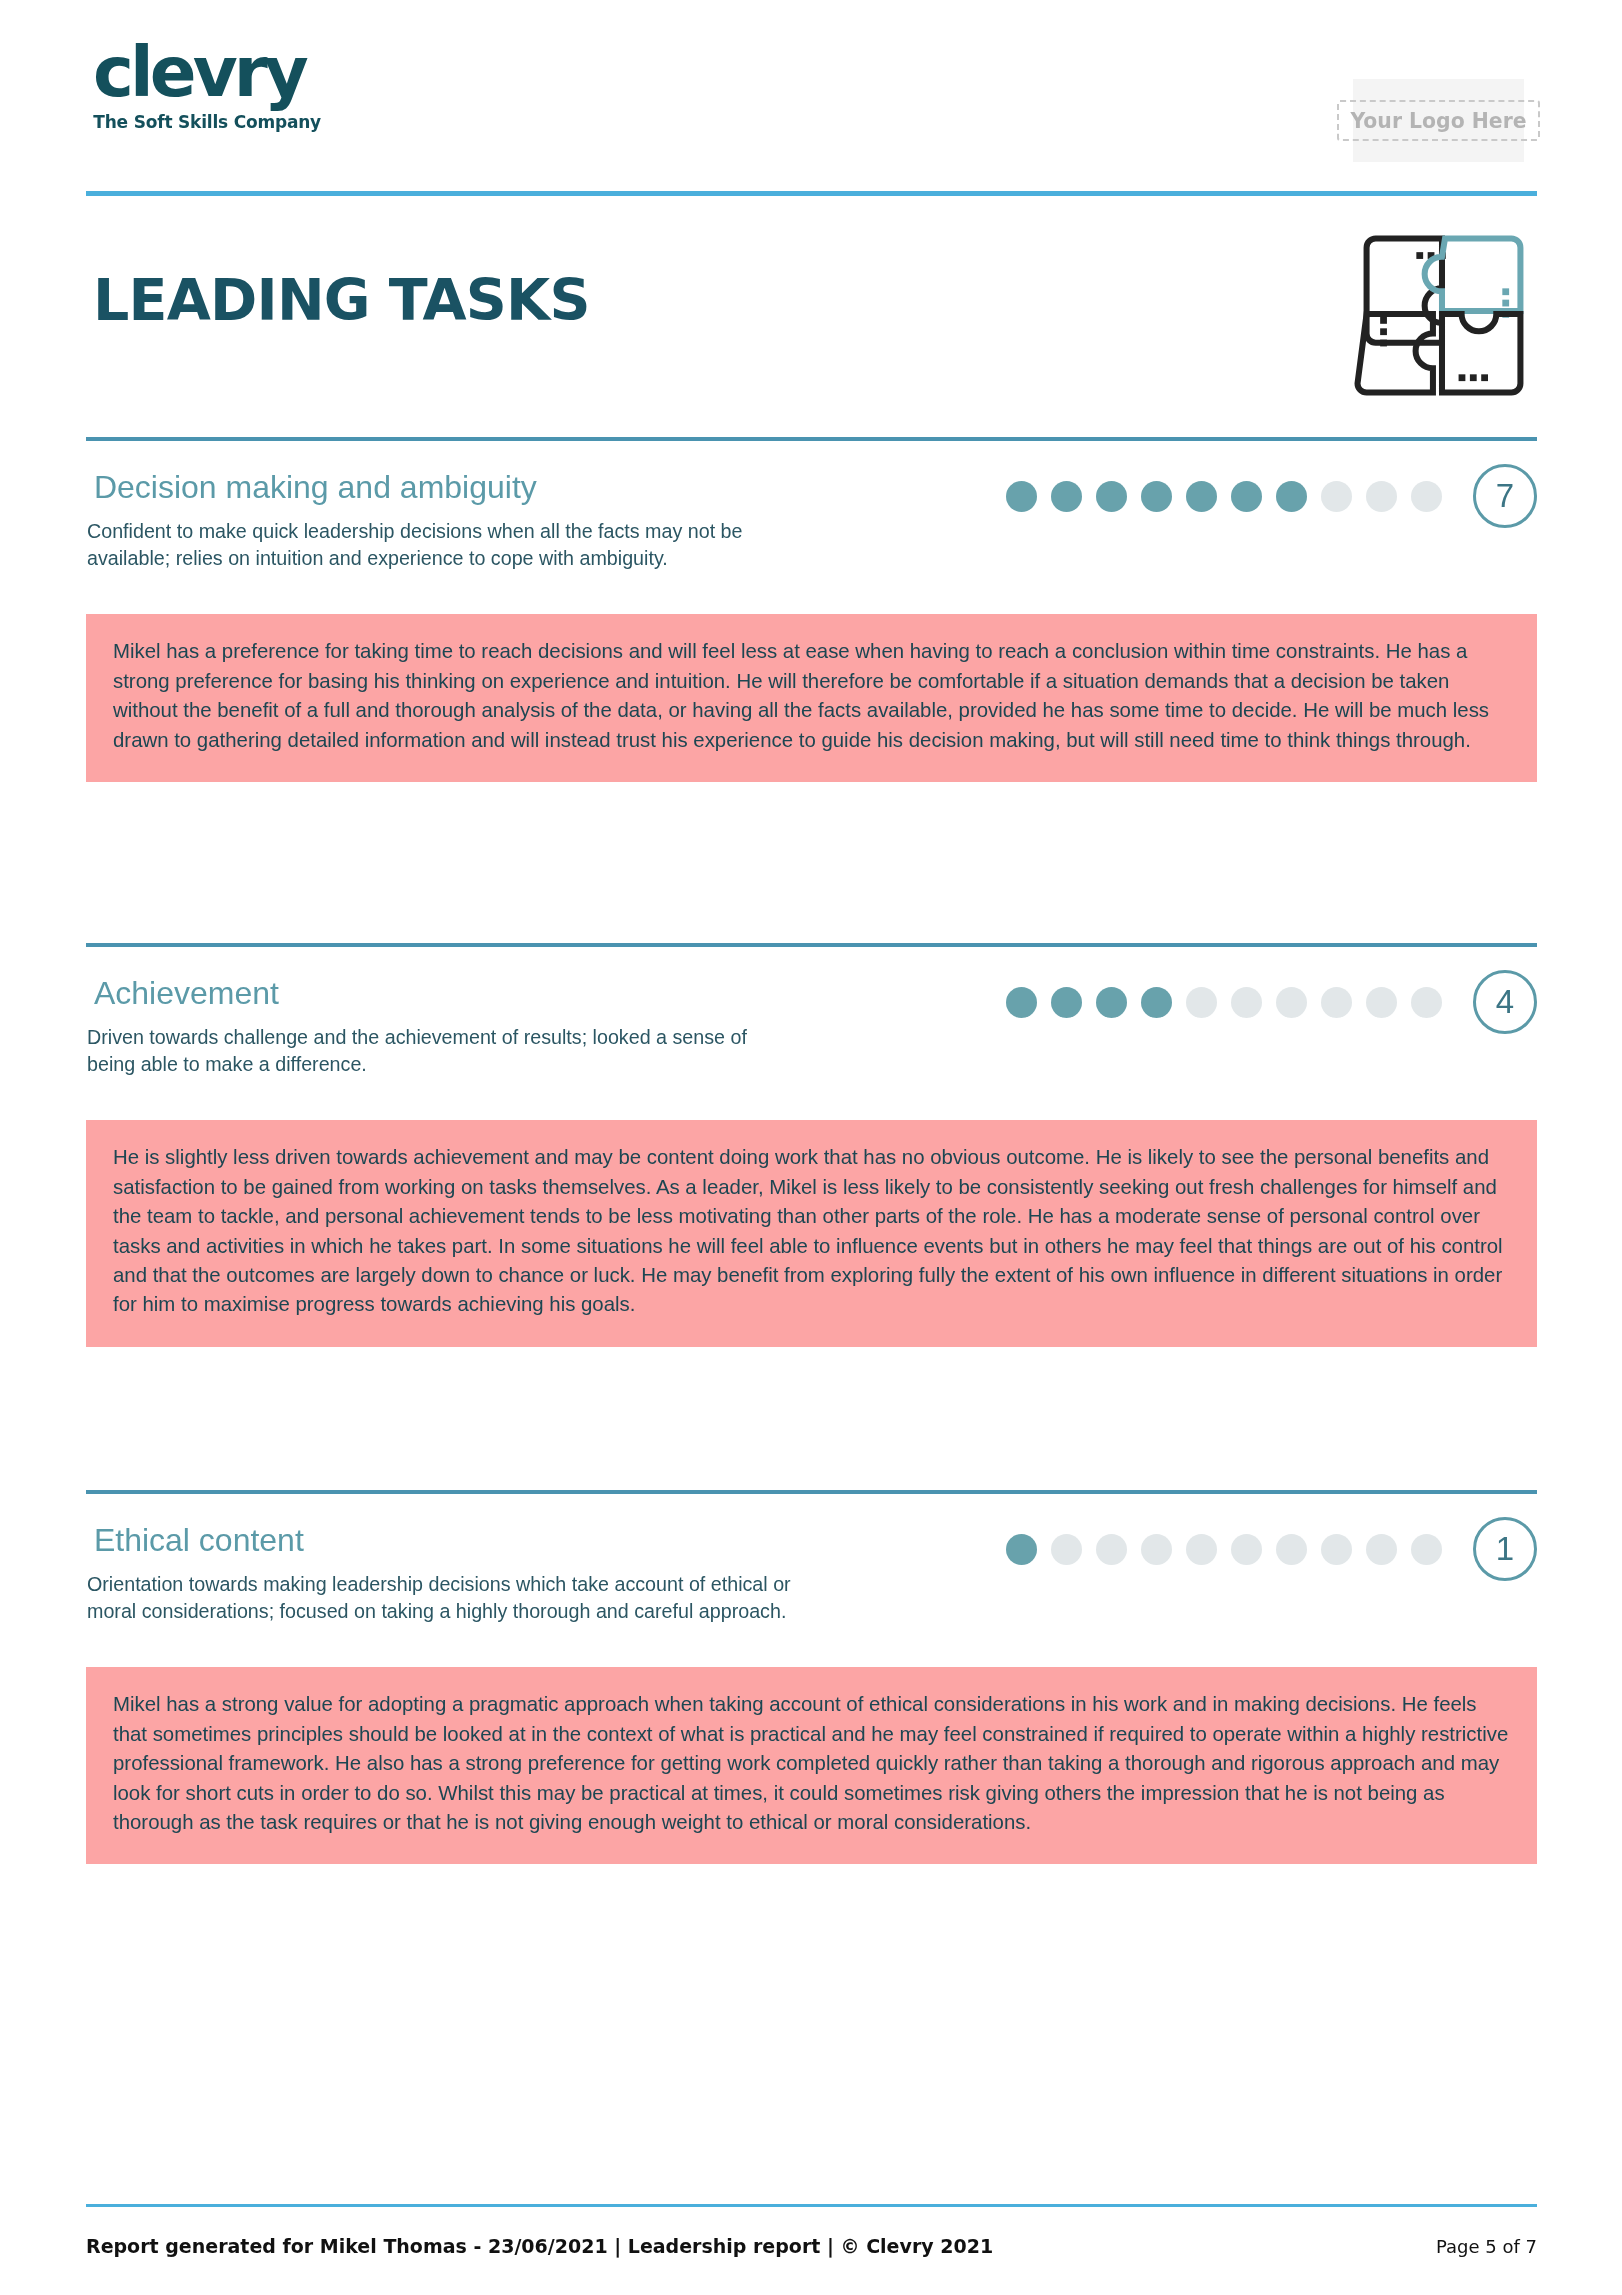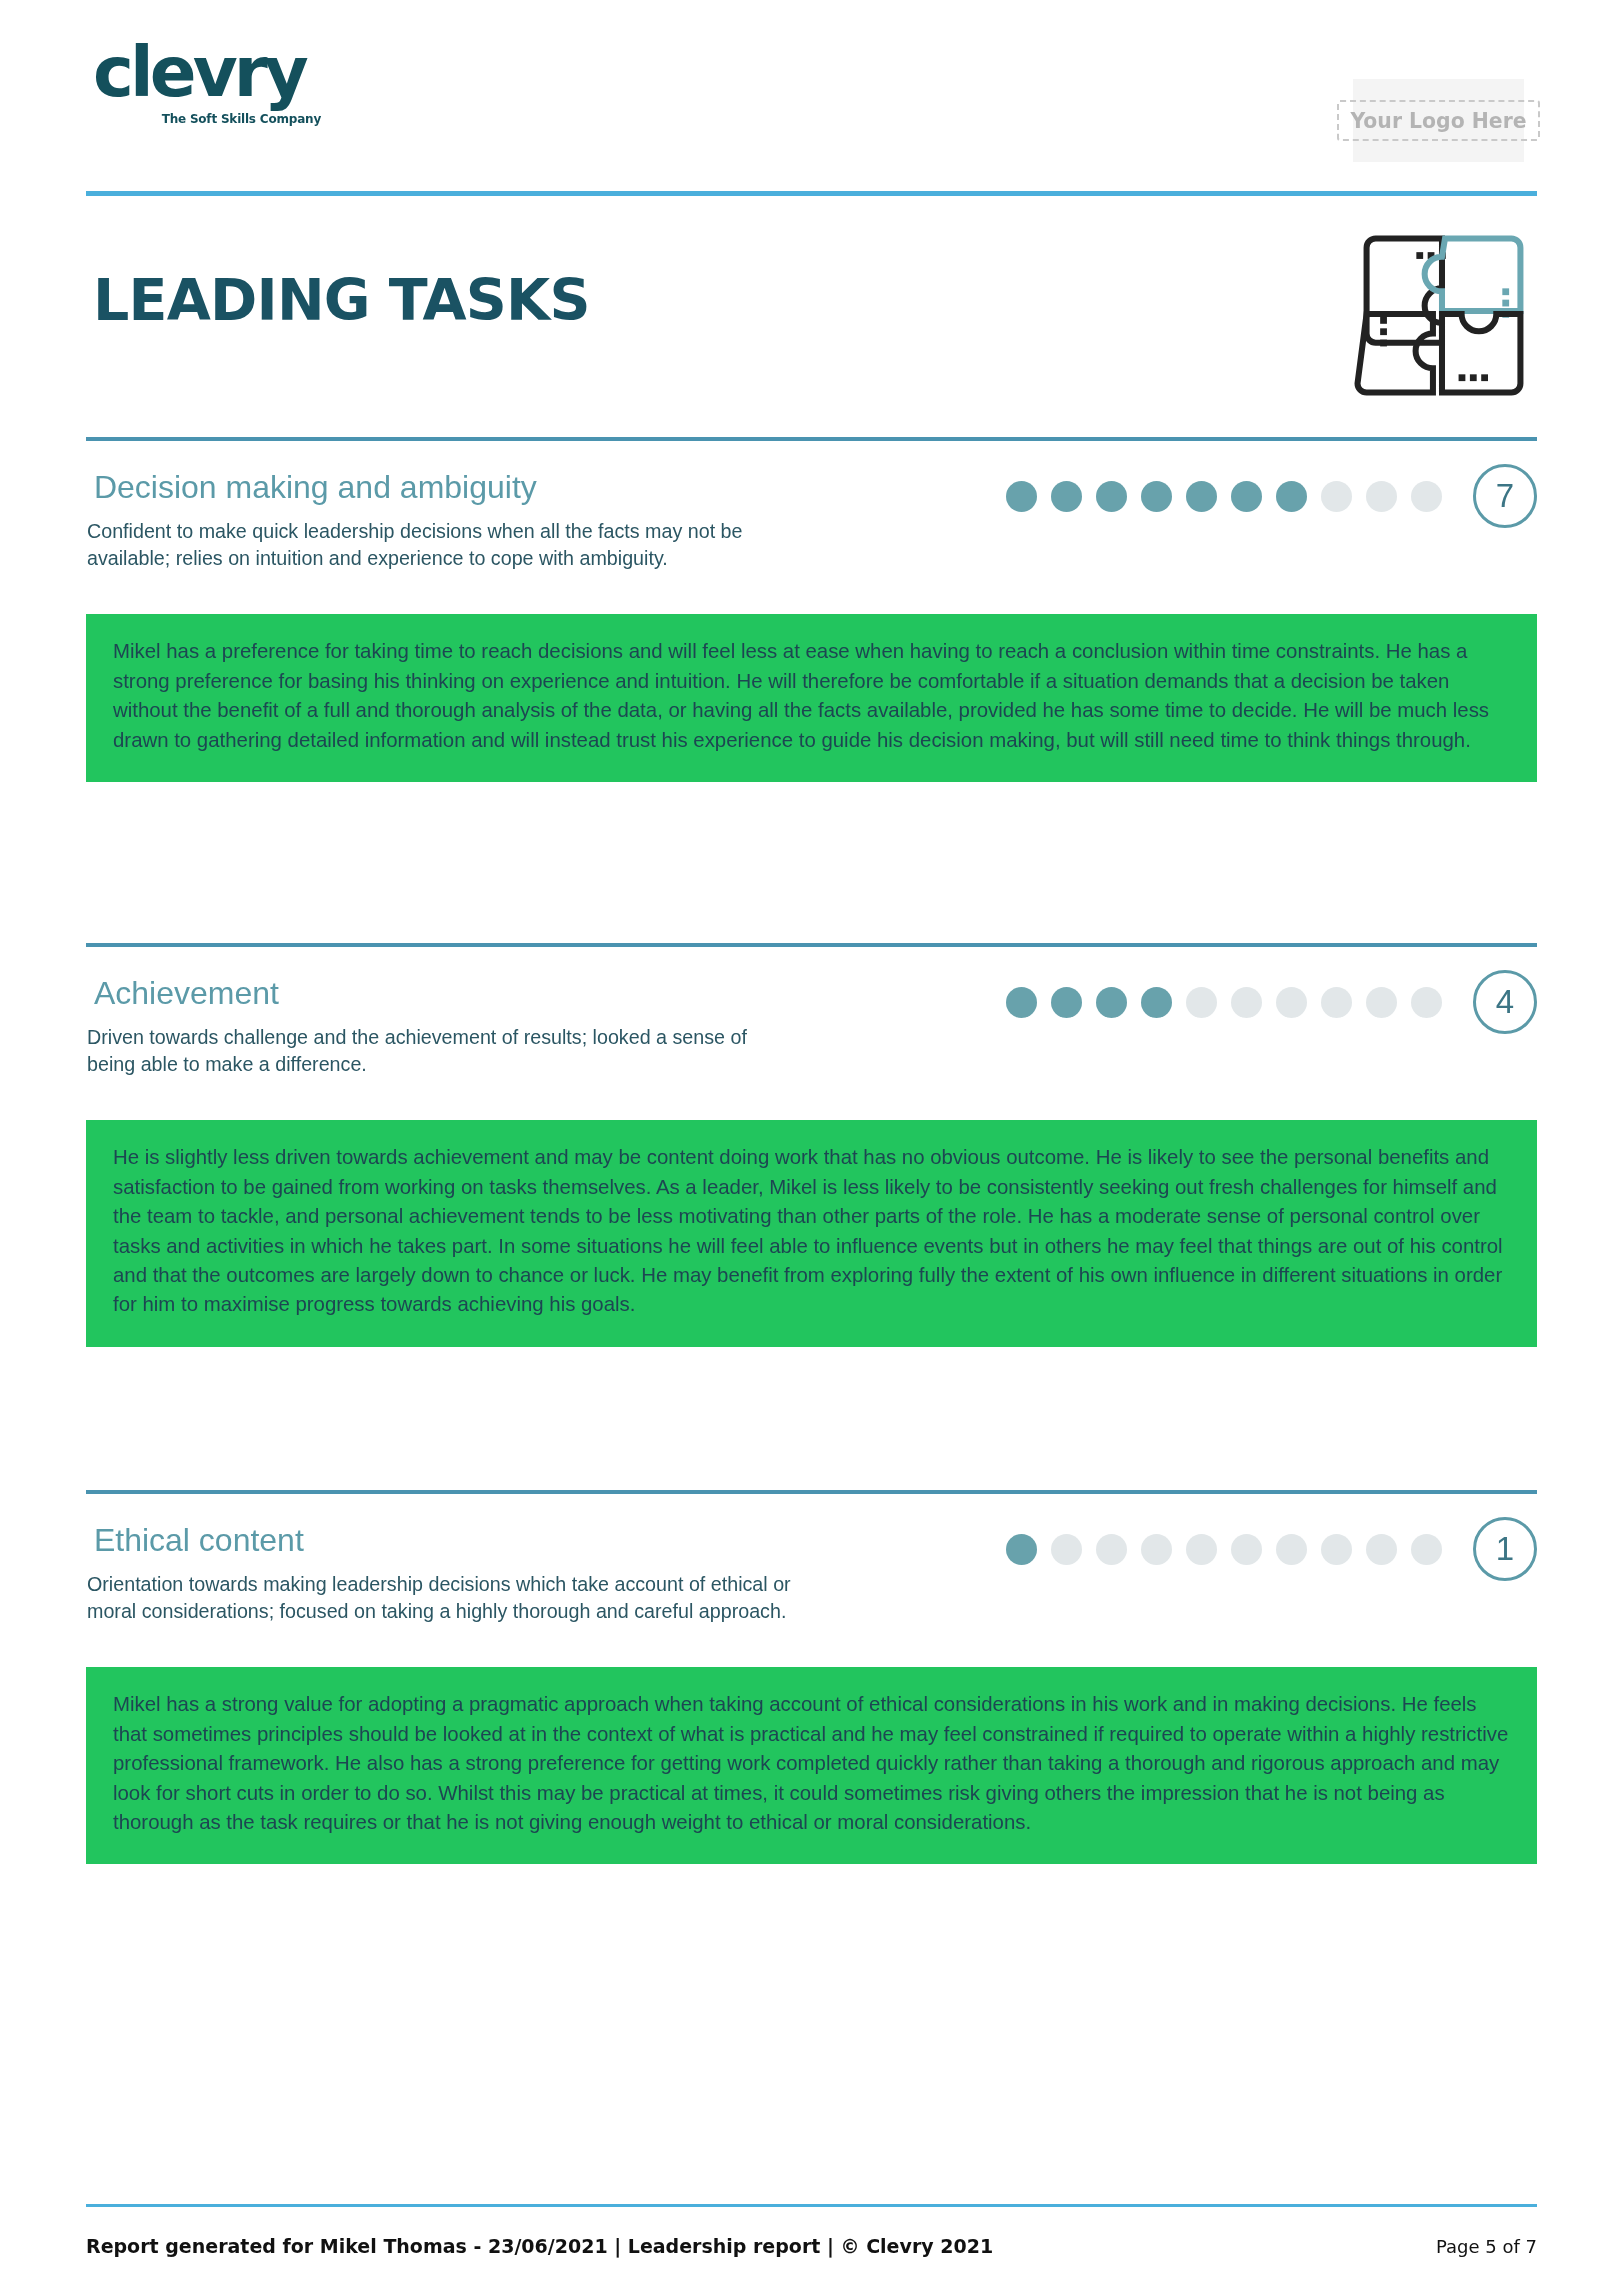--- a/index.html
+++ b/index.html
@@ -41,21 +41,21 @@
     font-weight: bold;
     font-size: 69px;
     letter-spacing: -3.9px;
     color: #14505c;
     line-height: 1;
     margin: 0;
   }
   .logo-tag {
     font-family: "DejaVu Sans", sans-serif;
     font-weight: bold;
-    font-size: 12px;
+    font-size: 17px;
     color: #14505c;
     letter-spacing: -0.2px;
     margin-top: 4.7px;
     text-align: right;
     width: 228px;
   }
 
   .logo-placeholder {
     position: absolute;
     right: 99px;
@@ -178,21 +178,21 @@
     align-items: center;
     justify-content: center;
     font-size: 33px;
     color: #3c7585;
     font-weight: normal;
     box-sizing: border-box;
   }
 
   .narrative {
     margin-top: 27px;
-    background: #22c55e;
+    background: #fca5a5;
     padding: 23.6px 27px 27px 27px;
     font-size: 20.4px;
     line-height: 1.44;
     color: #1d4652;
     box-sizing: border-box;
   }
 
   
   .footer-rule {
     position: absolute;

